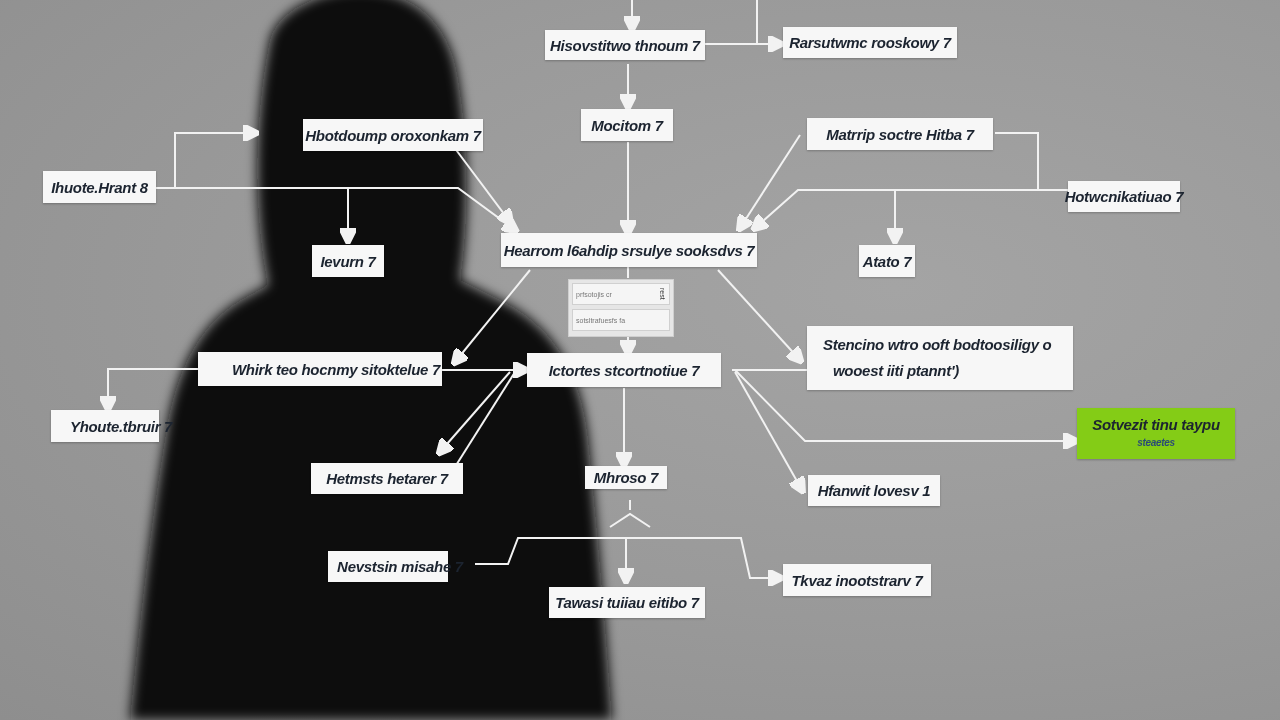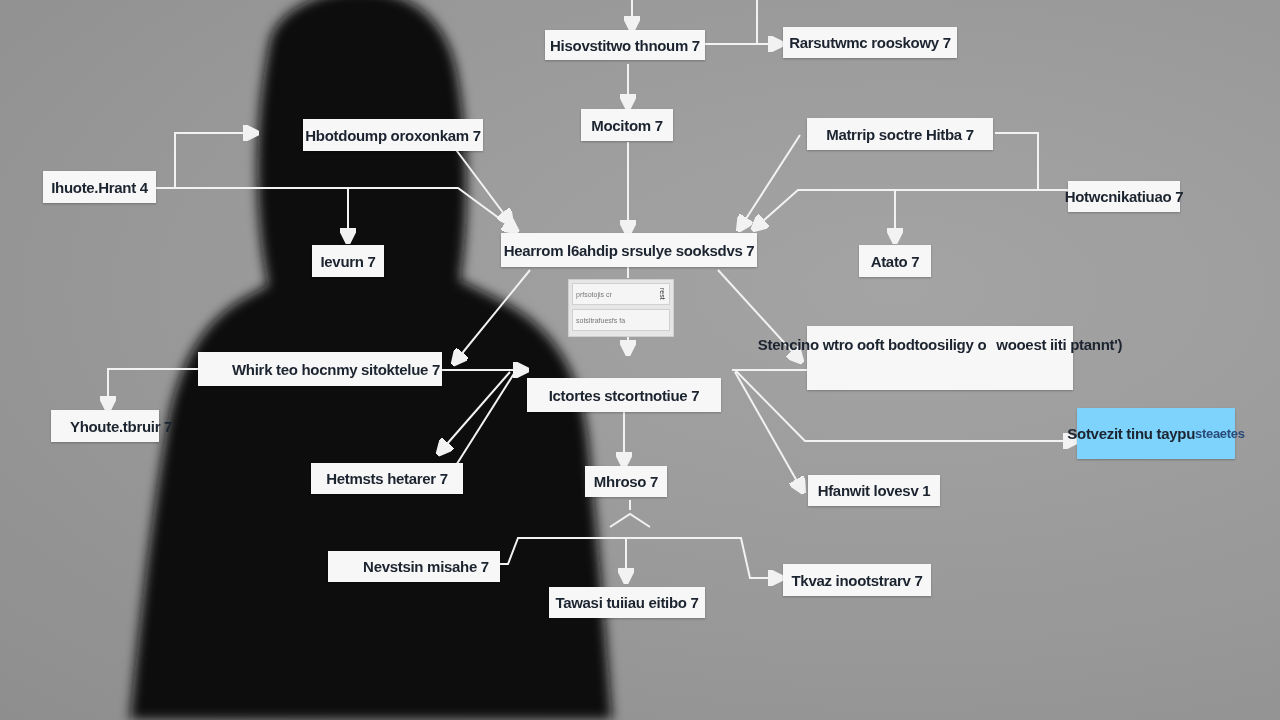--- a/index.html
+++ b/index.html
@@ -9,25 +9,25 @@
     font-family: "Liberation Sans", sans-serif;
   }
   .silhouette { position: absolute; left: 0; top: 0; width: 1280px; height: 720px; }
   .connectors { position: absolute; left: 0; top: 0; width: 1280px; height: 720px; }
   .node {
     position: absolute; background: #f7f7f7; color: #1c2430;
     font-family: "Liberation Sans", sans-serif; font-weight: bold;
     font-size: 15px; letter-spacing: -0.3px;
     display: flex; align-items: center; justify-content: center;
     box-shadow: 0 1px 2px rgba(0,0,0,0.25); white-space: nowrap;
-    box-sizing: border-box; padding: 0 8px;
+    box-sizing: border-box; padding: 0 8px; font-style: italic;
   }
-  .node.multi { align-items: flex-start; padding: 6px 16px; line-height: 26px; }
-  .node.grey { background: #7dd3fc; flex-direction: row; line-height: 18px; }
-  .node .sub { font-size: 13px; color: #2a4a78; }
+  .node.multi { flex-direction: column; align-items: flex-start; padding: 6px 16px; line-height: 26px; }
+  .node.grey { background: #84cc16; flex-direction: column; line-height: 18px; }
+  .node .sub { font-size: 10px; color: #2a4a78; }
   .widget {
     position: absolute; left: 568px; top: 279px; width: 106px; height: 58px;
     background: #e6e6e6; border: 1px solid #cfcfcf; box-sizing: border-box; padding: 3px;
   }
   .widget .row {
     background: #f5f5f5; border: 1px solid #d0d0d0; height: 22px; margin-bottom: 4px;
     font-size: 7px; color: #777; display: flex; align-items: center; justify-content: space-between; padding: 0 3px;
     box-sizing: border-box; font-family: "Liberation Sans", sans-serif;
   }
   .widget .tag { font-size: 7px; color: #333; writing-mode: vertical-rl; }
@@ -89,52 +89,52 @@
   <polyline points="610,527 630,514 650,527"></polyline>
   <polyline points="475,564 508,564 518,538 741,538 750,578 780,578" marker-end="url(#ah)"></polyline>
   <line x1="626" y1="538" x2="626" y2="580" marker-end="url(#ah)"></line>
 </svg>
 
 <div class="node" style="left:545px;top:30px;width:160px;height:30px;">Hisovstitwo thnoum 7</div>
 <div class="node" style="left:783px;top:27px;width:174px;height:31px;">Rarsutwmc rooskowy 7</div>
 <div class="node" style="left:581px;top:109px;width:92px;height:32px;">Mocitom 7</div>
 
 <div class="node" style="left:258px;top:119px;width:180px;height:32px;margin-left:45px;">Hbotdoump oroxonkam 7</div>
-<div class="node" style="left:43px;top:171px;width:113px;height:32px;">Ihuote.Hrant 4</div>
+<div class="node" style="left:43px;top:171px;width:113px;height:32px;">Ihuote.Hrant 8</div>
 <div class="node" style="left:312px;top:245px;width:72px;height:32px;text-align:right;">Ievurn 7</div>
 
 <div class="node" style="left:501px;top:233px;width:256px;height:34px;">Hearrom l6ahdip srsulye sooksdvs 7</div>
 
 <div class="node" style="left:807px;top:118px;width:186px;height:32px;">Matrrip soctre Hitba 7</div>
 <div class="node" style="left:1068px;top:181px;width:112px;height:31px;">Hotwcnikatiuao 7</div>
-<div class="node" style="left:859px;top:245px;width:72px;height:32px;">Atato 7</div>
+<div class="node" style="left:859px;top:245px;width:56px;height:32px;">Atato 7</div>
 
 <div class="widget">
   <div class="row">
     <span>prfsotojis cr</span>
     <span class="tag">rest</span>
   </div>
   <div class="row">
     <span>sotsltrafuesfs fa</span>
   </div>
 </div>
 
 <div class="node" style="left:198px;top:352px;width:244px;height:34px;padding-left:40px;">Whirk teo hocnmy sitoktelue 7</div>
 <div class="node" style="left:51px;top:410px;width:108px;height:32px;padding-left:40px;">Yhoute.tbruir 7</div>
-<div class="node" style="left:527px;top:353px;width:194px;height:34px;margin-top:25px;">Ictortes stcortnotiue 7</div>
+<div class="node" style="left:527px;top:353px;width:194px;height:34px;">Ictortes stcortnotiue 7</div>
 
 <div class="node multi" style="left:807px;top:326px;width:266px;height:64px;">
   <span>Stencino wtro ooft bodtoosiligy o</span>
   <span style="padding-left:10px;">wooest iiti ptannt')</span>
 </div>
 
 <div class="node grey" style="left:1077px;top:408px;width:158px;height:51px;">
   <span>Sotvezit tinu taypu</span>
   <span class="sub">steaetes</span>
 </div>
 
 <div class="node" style="left:311px;top:463px;width:152px;height:31px;">Hetmsts hetarer 7</div>
-<div class="node" style="left:585px;top:466px;width:82px;height:31px;">Mhroso 7</div>
+<div class="node" style="left:585px;top:466px;width:82px;height:23px;">Mhroso 7</div>
 <div class="node" style="left:808px;top:475px;width:132px;height:31px;">Hfanwit lovesv 1</div>
 
-<div class="node" style="left:328px;top:551px;width:172px;height:31px;padding-left:32px;">Nevstsin misahe 7</div>
+<div class="node" style="left:328px;top:551px;width:120px;height:31px;padding-left:32px;">Nevstsin misahe 7</div>
 <div class="node" style="left:549px;top:587px;width:156px;height:31px;">Tawasi tuiiau eitibo 7</div>
 <div class="node" style="left:783px;top:564px;width:148px;height:32px;">Tkvaz inootstrarv 7</div>
 
 </body></html>

